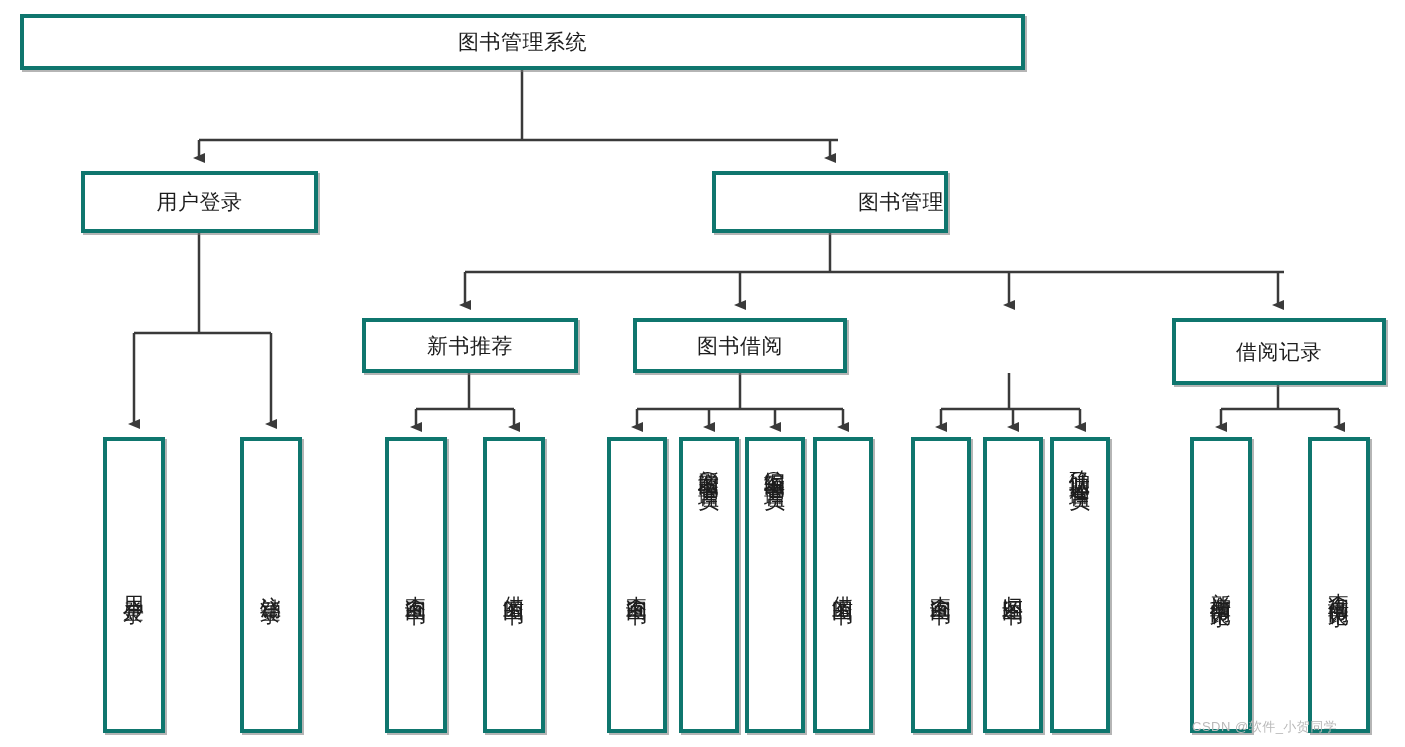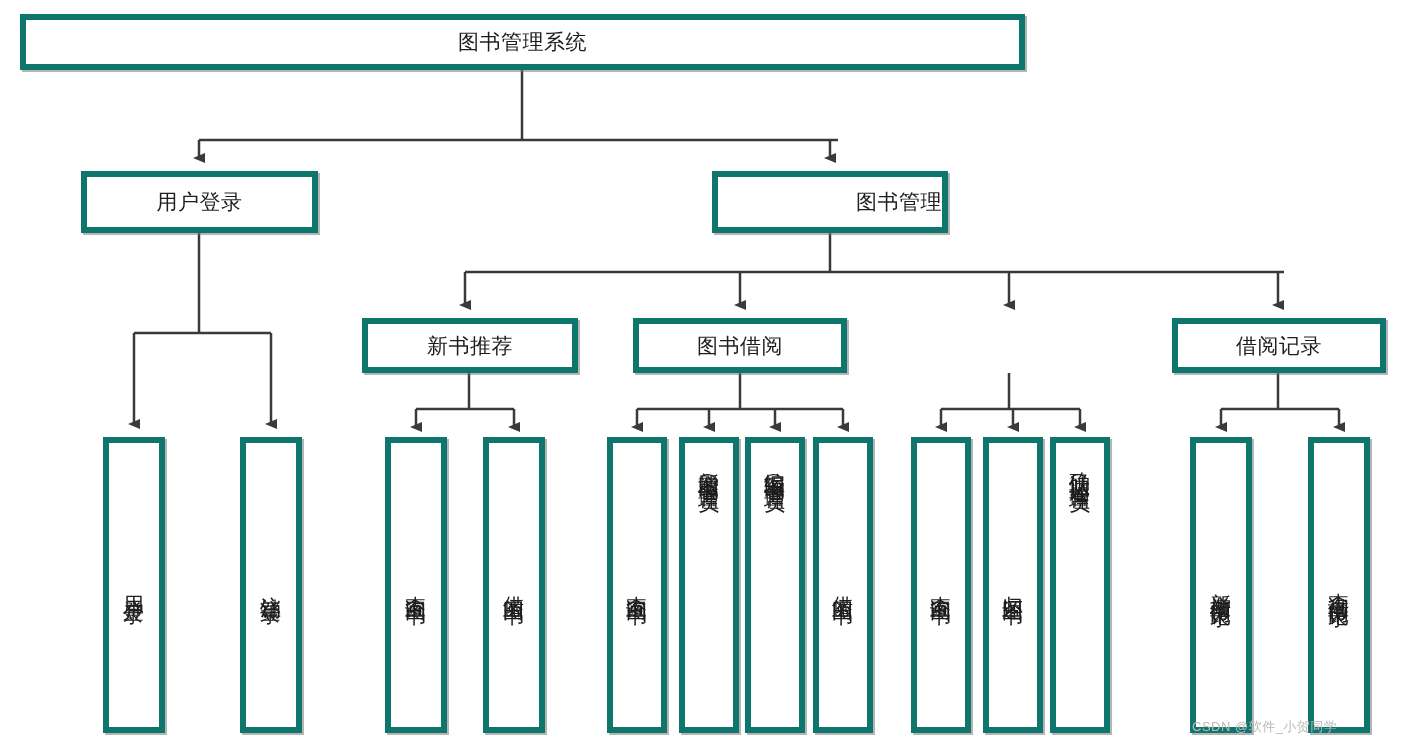--- a/index.html
+++ b/index.html
@@ -21,21 +21,21 @@
     position: absolute;
     left: 0;
     top: 0;
     width: 1405px;
     height: 747px;
   }
   .node-box {
     position: absolute;
     box-sizing: border-box;
     background: #ffffff;
-    border: 6px solid #0f766e;
+    border: 4px solid #0f766e;
     box-shadow: 2px 2px 0 0 rgba(120,120,120,0.55);
     display: flex;
     align-items: center;
     justify-content: center;
   }
   .node-label-h {
     font-size: 21px;
     color: #1d1d1d;
     line-height: 1.1;
     letter-spacing: 0.5px;
@@ -132,21 +132,21 @@
   <div class="node-box" style="left:712px; top:171px; width:236px; height:62px;justify-content:flex-end;">
     <span class="node-label-h">图书管理</span>
   </div>
 
   <div class="node-box" style="left:362px; top:318px; width:216px; height:55px;">
     <span class="node-label-h">新书推荐</span>
   </div>
   <div class="node-box" style="left:633px; top:318px; width:214px; height:55px;">
     <span class="node-label-h">图书借阅</span>
   </div>
-  <div class="node-box" style="left:1172px; top:318px; width:214px; height:55px;">
+  <div class="node-box" style="left:1172px; top:318px; width:214px; height:67px;">
     <span class="node-label-h">借阅记录</span>
   </div>
 
   <div class="node-box leaf-box centered" style="left:103px; top:437px; width:62px; height:296px;">
     <span class="node-label-v">用户登录</span>
   </div>
   <div class="node-box leaf-box centered" style="left:240px; top:437px; width:62px; height:296px;">
     <span class="node-label-v">注销登录</span>
   </div>
 

